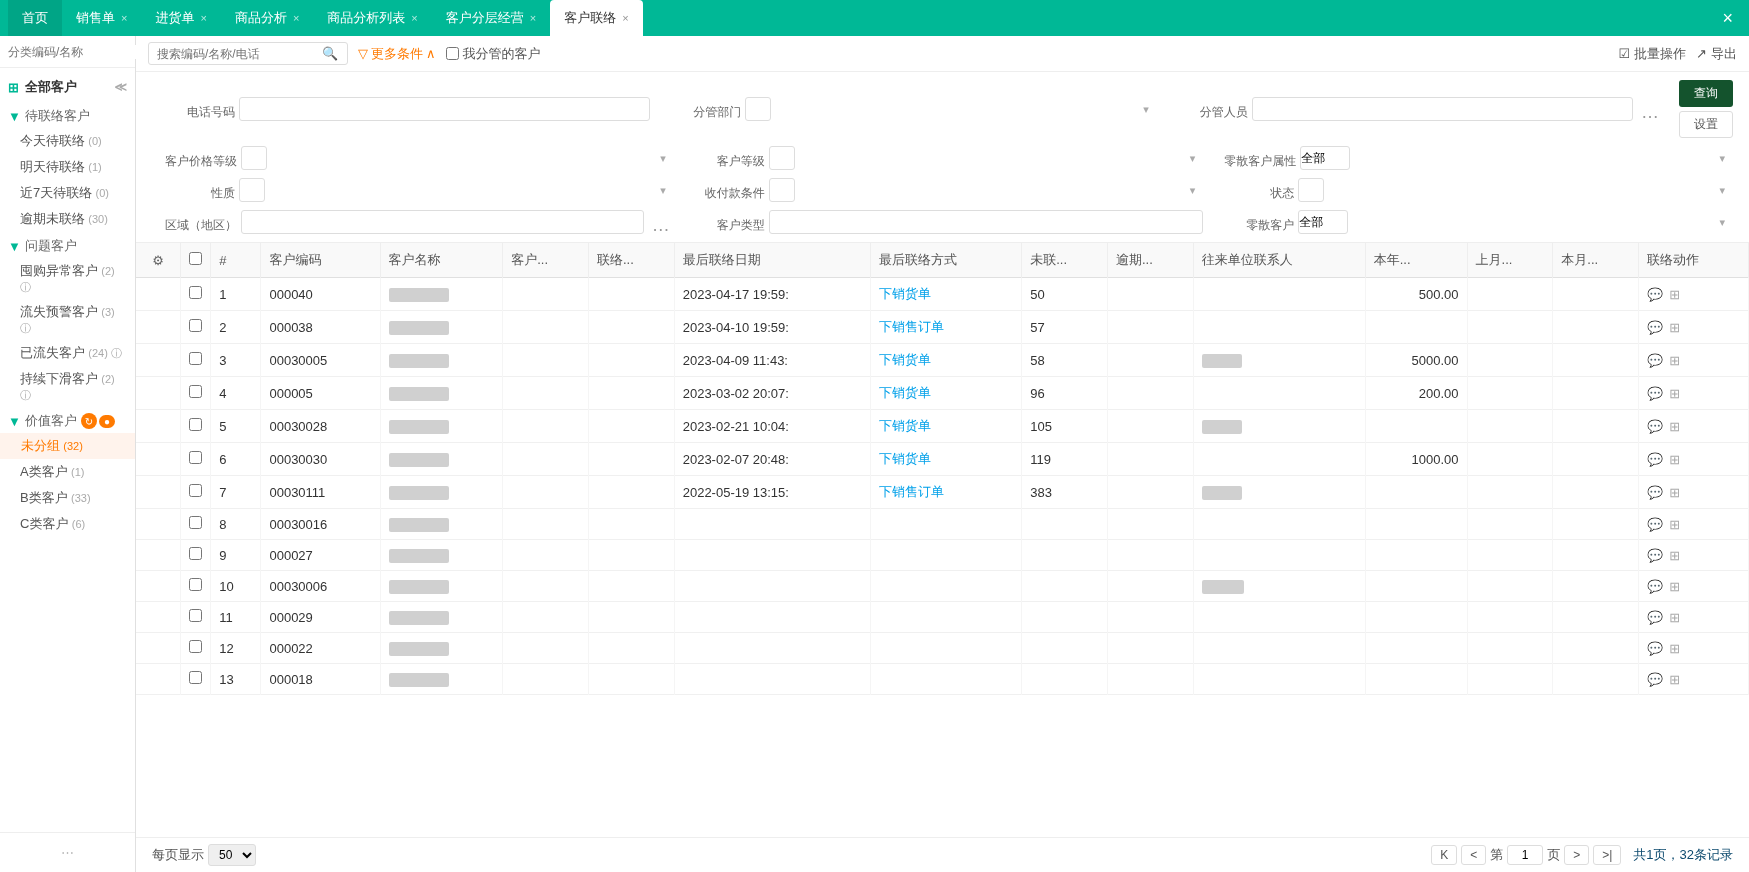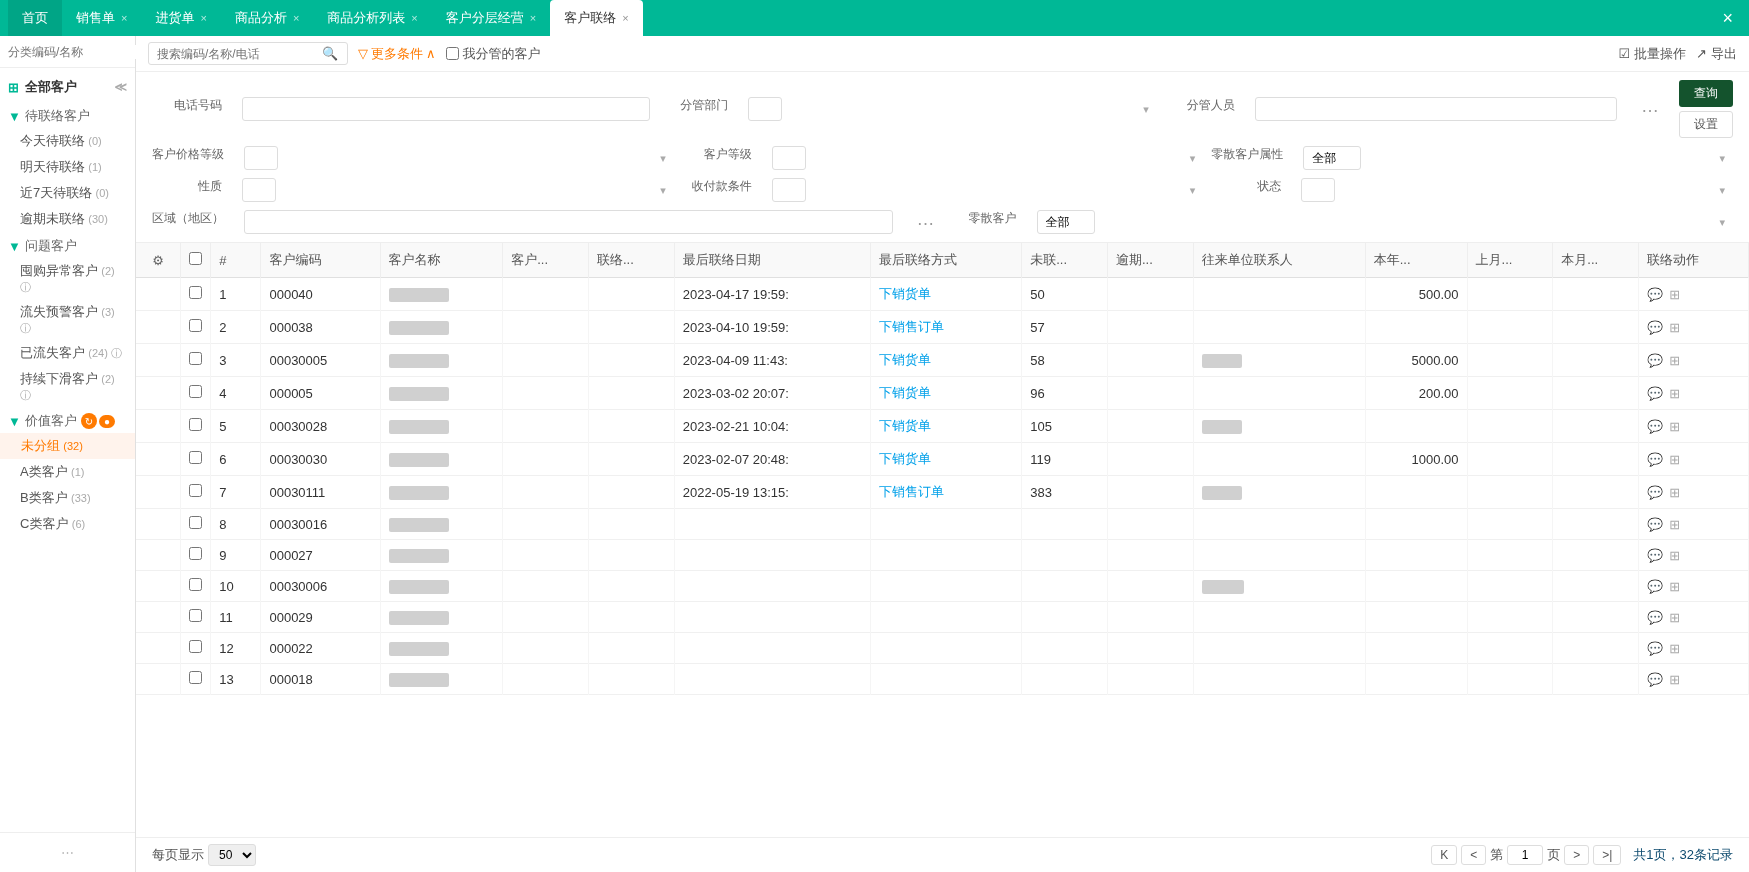--- a/index.html
+++ b/index.html
@@ -194,24 +194,25 @@
     }
     .filter-row {
       display: flex;
       align-items: center;
       gap: 8px;
       margin-bottom: 8px;
     }
     .filter-row:last-child { margin-bottom: 0; }
     .filter-field {
       display: flex;
-      align-items: flex-start;
+      align-items: flex-end;
       flex: 1;
-      gap: 20px;
+      gap: 4px;
       min-width: 0;
+      margin-left: 13px;
     }
     .filter-label {
       color: #666;
       font-size: 12px;
       white-space: nowrap;
       min-width: 70px;
       text-align: right;
     }
     .filter-input {
       flex: 1;
@@ -220,21 +221,21 @@
       padding: 4px 8px;
       font-size: 12px;
       outline: none;
       background: white;
       min-width: 0;
     }
     .filter-select {
       flex: 1;
       border: 1px solid #ddd;
       border-radius: 3px;
-      padding: 4px 24px 4px 8px;
+      padding: 4px 24px 4px 0;
       font-size: 12px;
       outline: none;
       background: white;
       appearance: none;
       -webkit-appearance: none;
       position: relative;
       min-width: 0;
     }
     .select-wrap {
       flex: 1;
@@ -619,20 +620,24 @@
         </div>
       </div>
 
       <div class="filter-row">
         <div class="filter-field">
           <span class="filter-label">区域（地区）</span>
           <input class="filter-input" type="text" style="">
           <span class="filter-more-btn">…</span>
         </div>
         <div class="filter-field">
+          <span class="filter-label">客户类型</span>
+          <input class="filter-input" type="text" style="">
+        </div>
+        <div class="filter-field">
           <span class="filter-label">零散客户</span>
           <div class="select-wrap">
             <select class="filter-select">
               <option>全部</option>
             </select>
           </div>
         </div>
       </div>
     </div>
 

